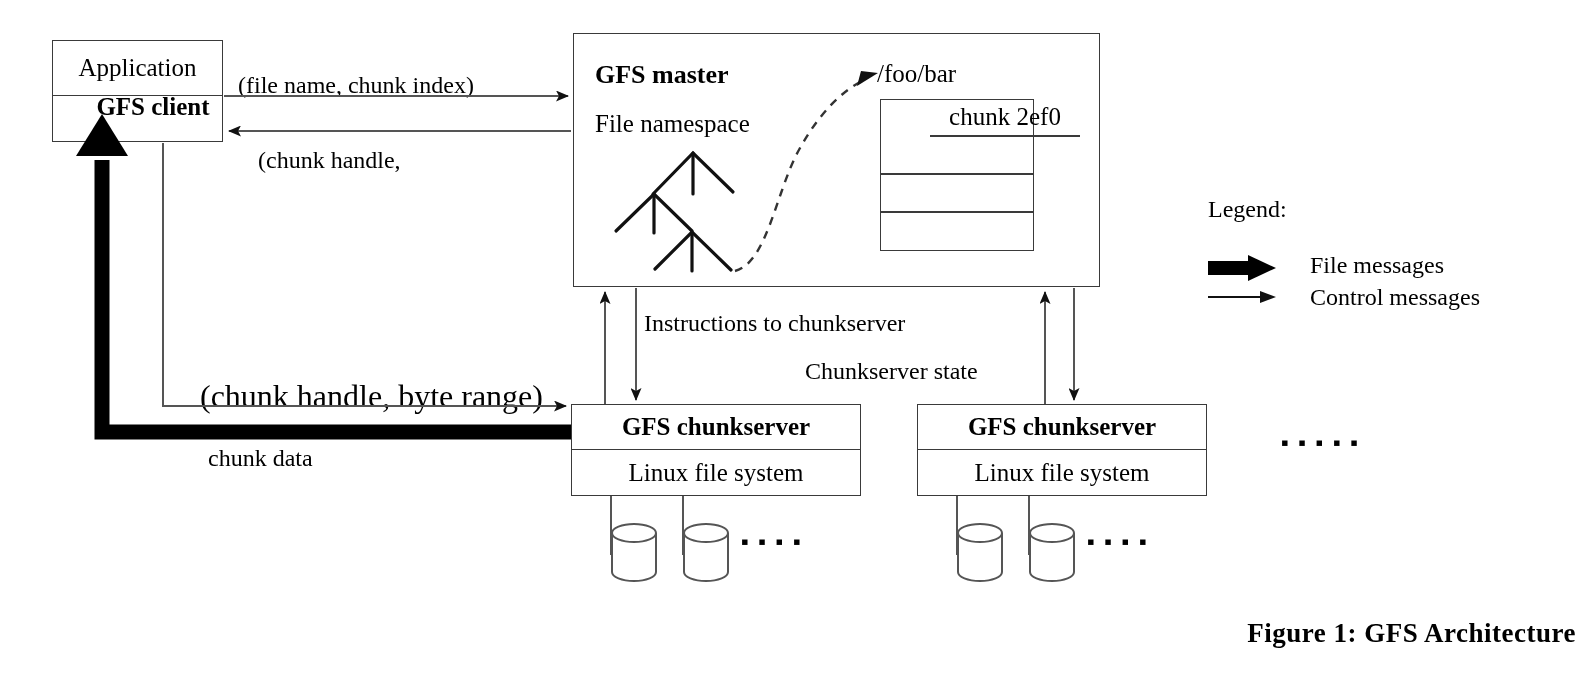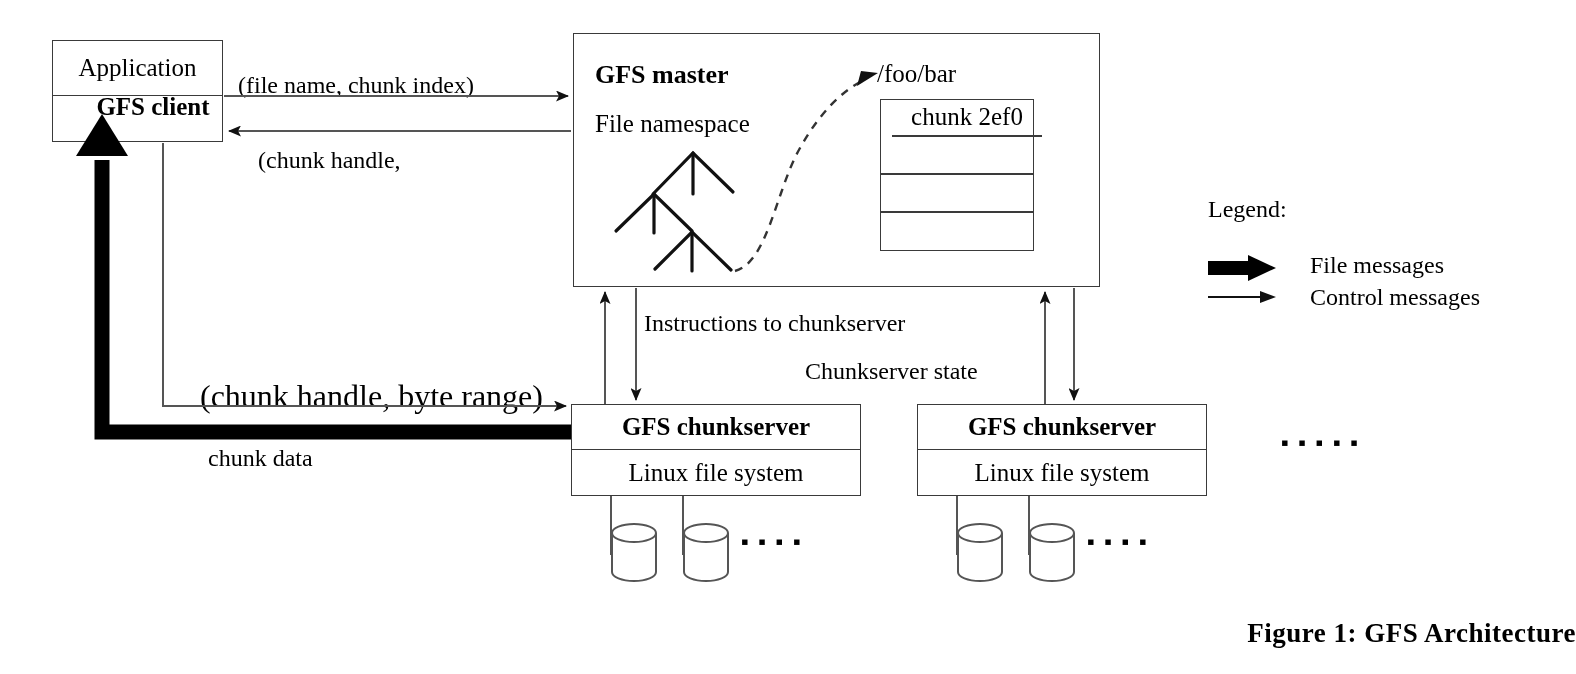--- a/index.html
+++ b/index.html
@@ -26,21 +26,21 @@
   <div class="cell" style="left:52px;top:84px;width:202px;height:46px;font-size:25px;">
     <span class="bold">GFS client</span>
   </div>
 
   <div class="box" style="left:573px;top:33px;width:527px;height:254px;"></div>
   <div class="lbl bold" style="left:595px;top:60px;font-size:26px;">GFS master</div>
   <div class="lbl" style="left:595px;top:110px;font-size:25px;">File namespace</div>
   <div class="lbl" style="left:877px;top:60px;font-size:25px;">/foo/bar</div>
 
   <div class="box" style="left:880px;top:99px;width:154px;height:152px;"></div>
-  <div class="cell" style="left:892px;top:99px;width:150px;height:38px;border-bottom:2px solid #3a3a3a;font-size:25px;">
+  <div class="cell" style="left:930px;top:99px;width:150px;height:38px;border-bottom:2px solid #3a3a3a;font-size:25px;">
     <span>chunk 2ef0</span>
   </div>
   <div class="cell" style="left:880px;top:137px;width:154px;height:38px;border-bottom:2px solid #3a3a3a;font-size:25px;">
     <span></span>
   </div>
   <div class="cell" style="left:880px;top:175px;width:154px;height:38px;border-bottom:2px solid #3a3a3a;font-size:25px;">
     <span></span>
   </div>
   <div class="cell" style="left:880px;top:213px;width:154px;height:38px;font-size:25px;">
     <span></span>

